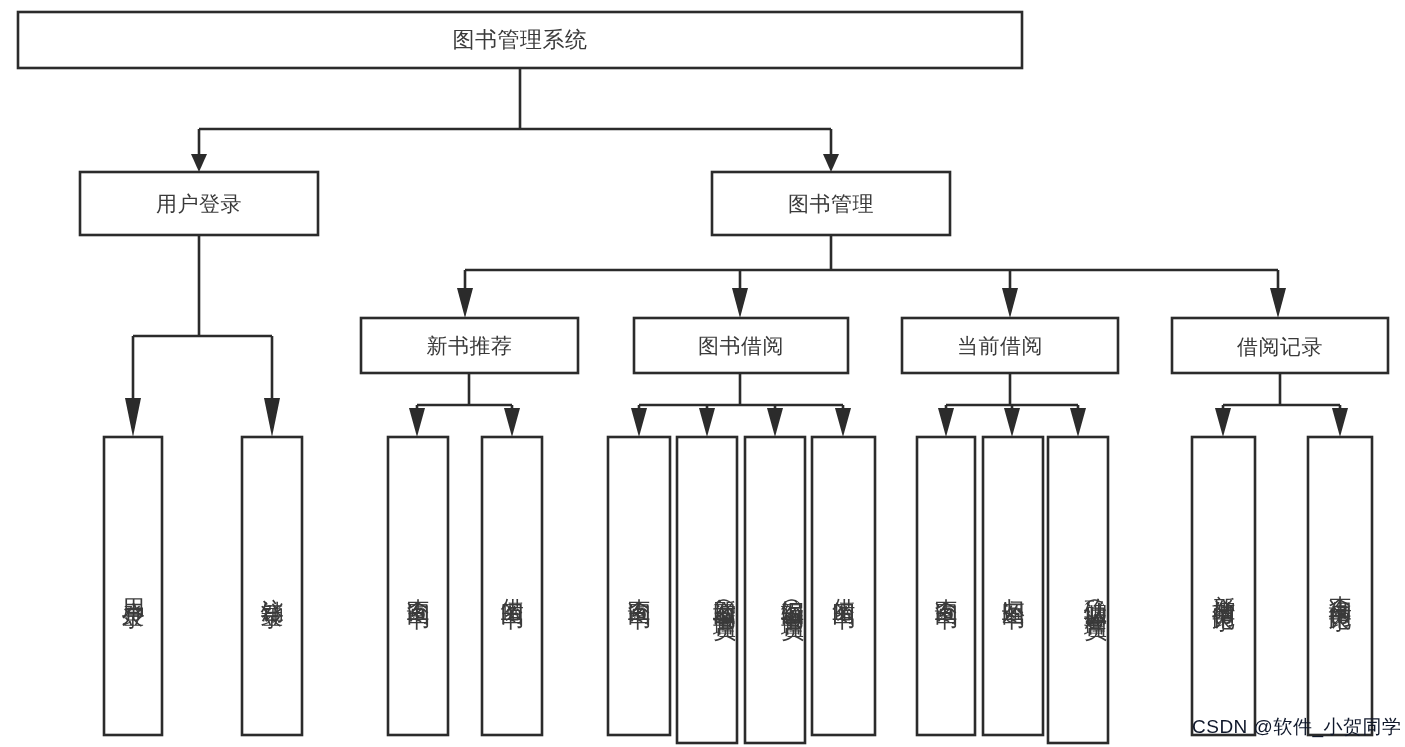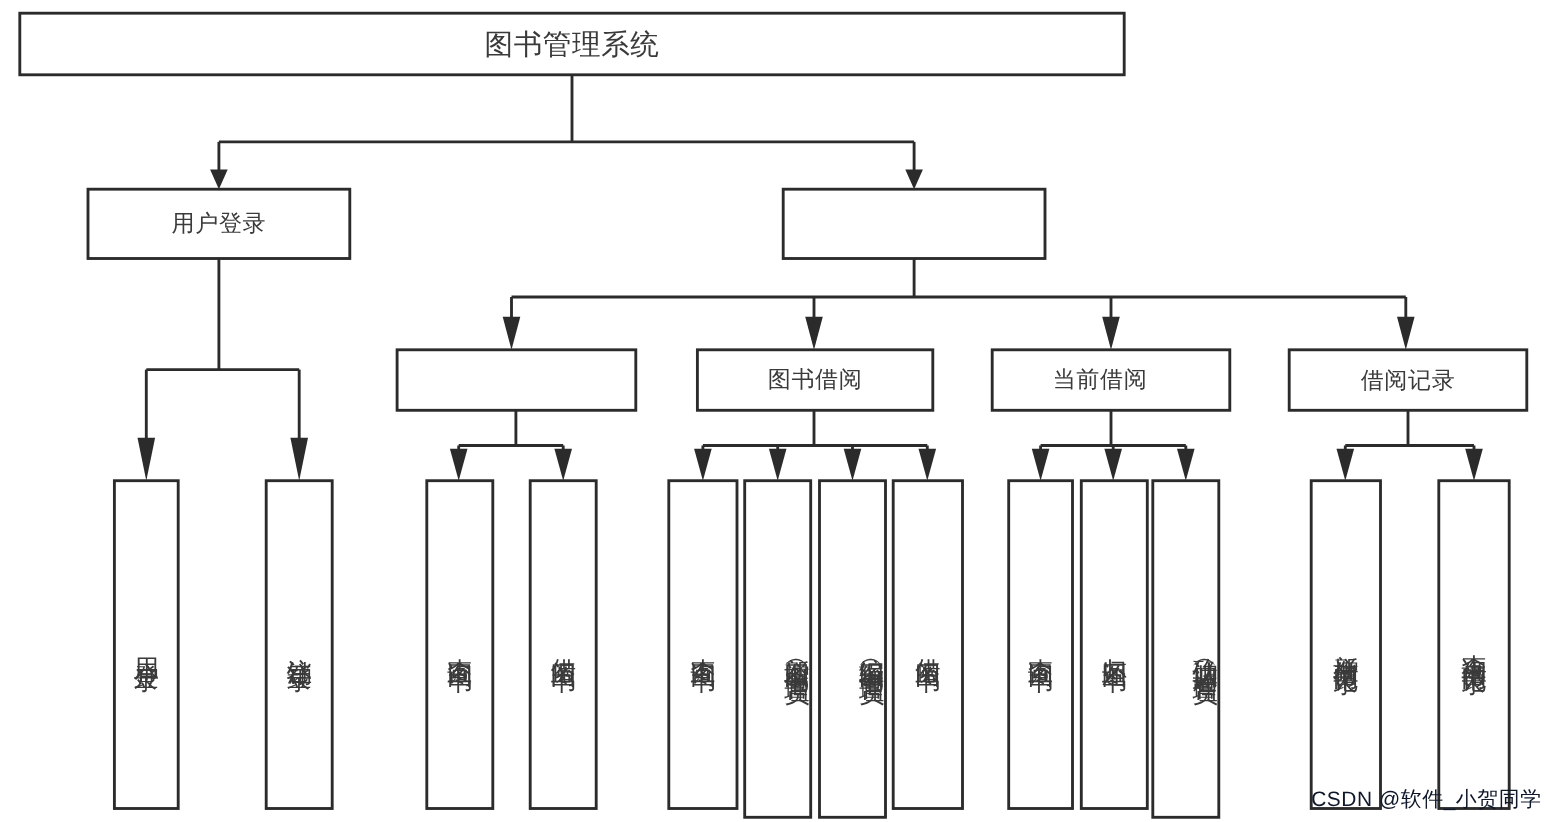--- a/index.html
+++ b/index.html
@@ -48,21 +48,21 @@
     align-items: center;
     justify-content: center;
     color: #3a3a3a;
     font-size: 21px;
     letter-spacing: 0.5px;
     line-height: 1.1;
     white-space: nowrap;
     pointer-events: none;
   }
   .node-label-h.root-label {
-    font-size: 26px;
+    font-size: 22px;
   }
   
   .node-label-v {
     position: absolute;
     writing-mode: vertical-rl;
     text-orientation: upright;
     color: #3a3a3a;
     font-size: 23px;
     line-height: 1.1;
     letter-spacing: 3px;
@@ -181,21 +181,23 @@
     <rect class="node-box" x="983" y="437" width="60" height="298"></rect>
     <rect class="node-box" x="1048" y="437" width="60" height="306"></rect>
 
     <rect class="node-box" x="1192" y="437" width="63" height="298"></rect>
     <rect class="node-box" x="1308" y="437" width="64" height="298"></rect>
   </svg>
 
   <div class="node-label-h root-label" style="left:18px; top:12px; width:1004px; height:56px;">图书管理系统</div>
 
   <div class="node-label-h" style="left:80px; top:172px; width:238px; height:63px;">用户登录</div>
-
+  <div class="node-label-h" style="left:712px; top:172px; width:238px; height:63px;">图书管理</div>
+
+  <div class="node-label-h" style="left:361px; top:318px; width:217px; height:55px;">新书推荐</div>
   <div class="node-label-h" style="left:634px; top:318px; width:214px; height:55px;">图书借阅</div>
   <div class="node-label-h" style="left:902px; top:318px; width:196px; height:55px;">当前借阅</div>
   <div class="node-label-h" style="left:1172px; top:318px; width:216px; height:58px;">借阅记录</div>
 
   <div class="node-label-v center-start" style="left:104px; top:437px; width:58px; height:298px;">用户登录</div>
   <div class="node-label-v center-start" style="left:242px; top:437px; width:60px; height:298px;">注销登录</div>
 
   <div class="node-label-v center-start" style="left:388px; top:437px; width:60px; height:298px;">查询图书</div>
   <div class="node-label-v center-start" style="left:482px; top:437px; width:60px; height:298px;">借阅图书</div>
 

